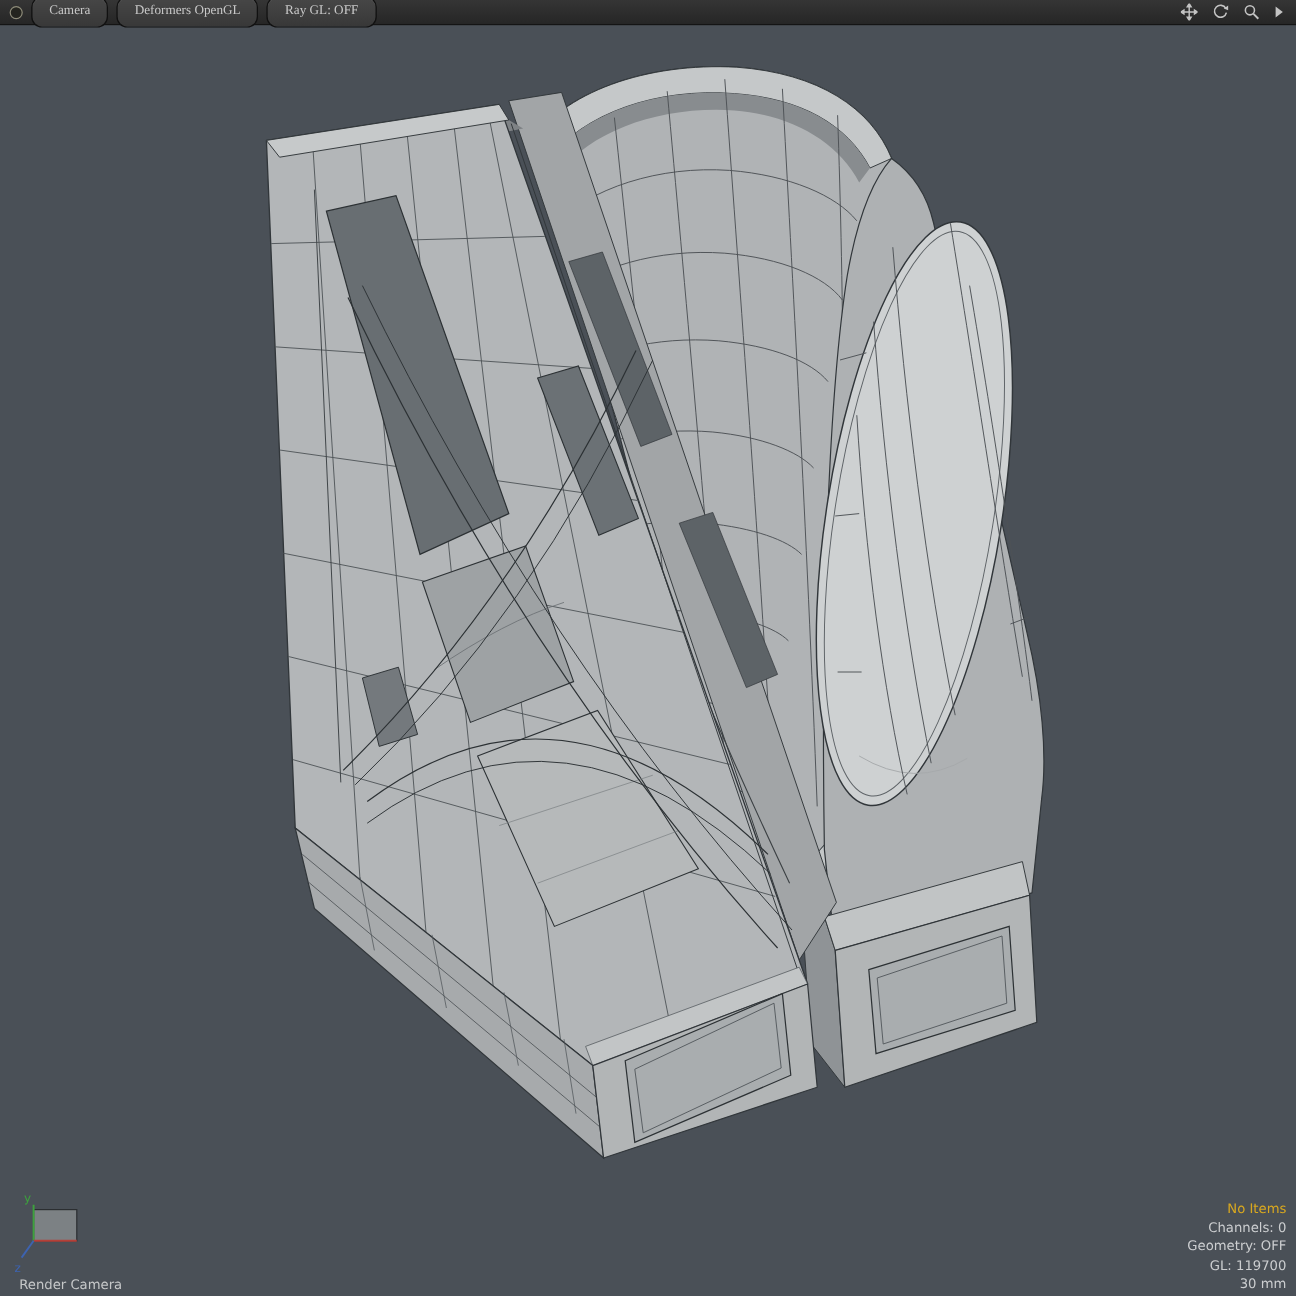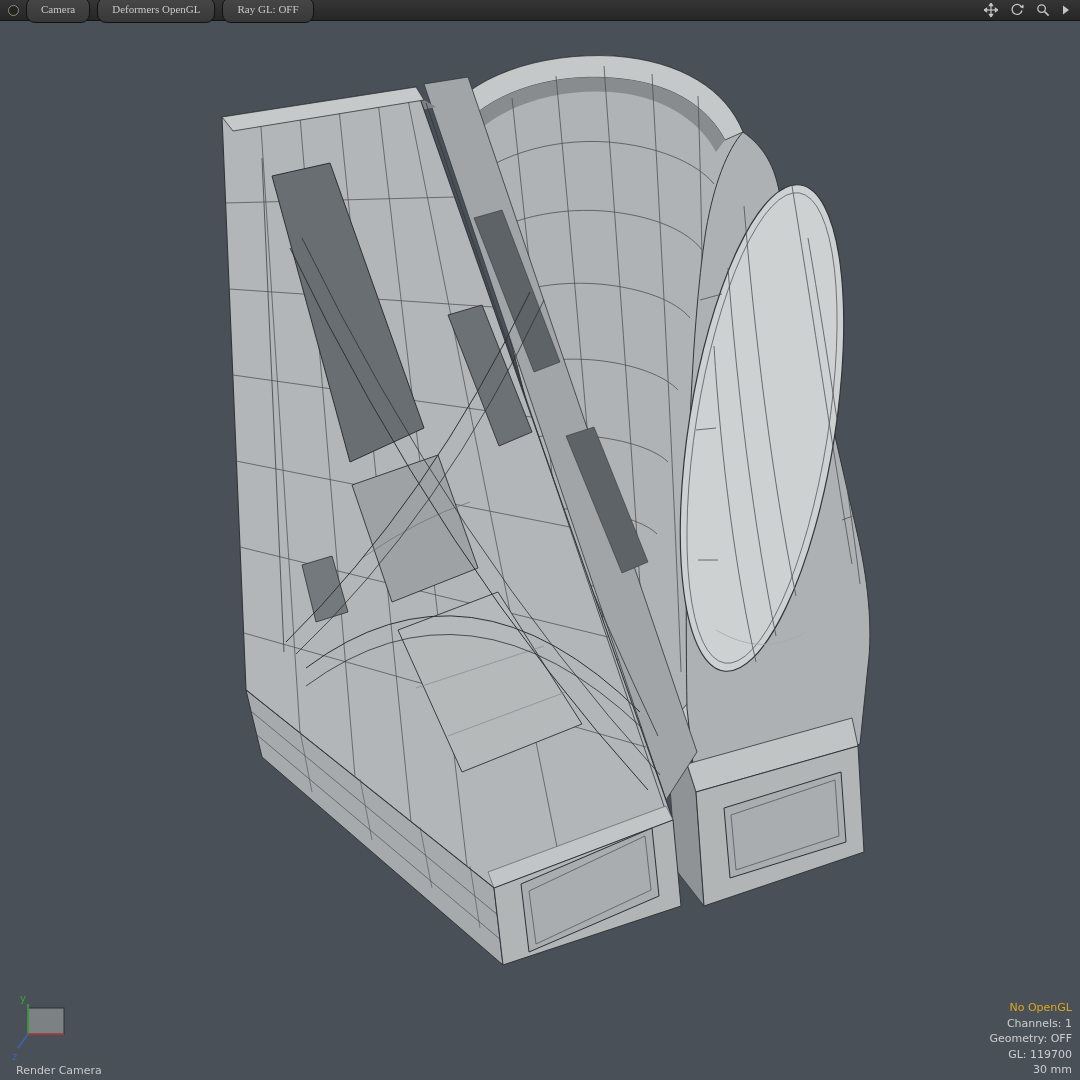--- a/index.html
+++ b/index.html
@@ -222,20 +222,20 @@
       <line x1="16" y1="44" x2="52" y2="44" stroke="#b54038" stroke-width="1.6"></line>
       <line x1="16" y1="44" x2="6" y2="58" stroke="#3d63b0" stroke-width="1.6"></line>
       <text x="8" y="12" font-size="10" fill="#3da23d">y</text>
       <text x="0" y="70" font-size="10" fill="#3d63b0">z</text>
     </svg>
   </div>
 
   <div class="render-camera">Render Camera</div>
 
   <div class="info">
-    <div class="warn">No OpenGL</div>
-    <div>Channels: 1</div>
+    <div class="warn">No Items</div>
+    <div>Channels: 0</div>
     <div>Geometry: OFF</div>
     <div>GL: 119700</div>
     <div>30 mm</div>
   </div>
 
 </div>
 
 </body></html>

